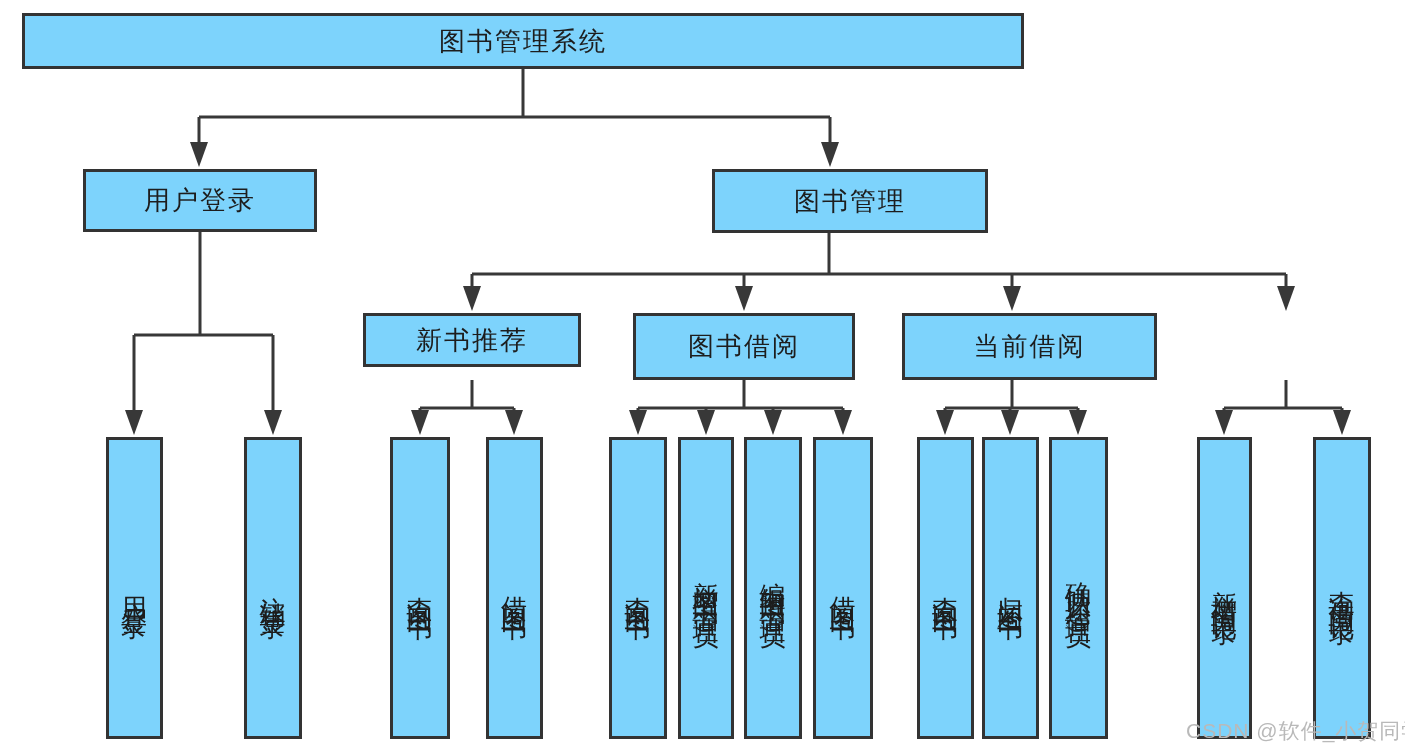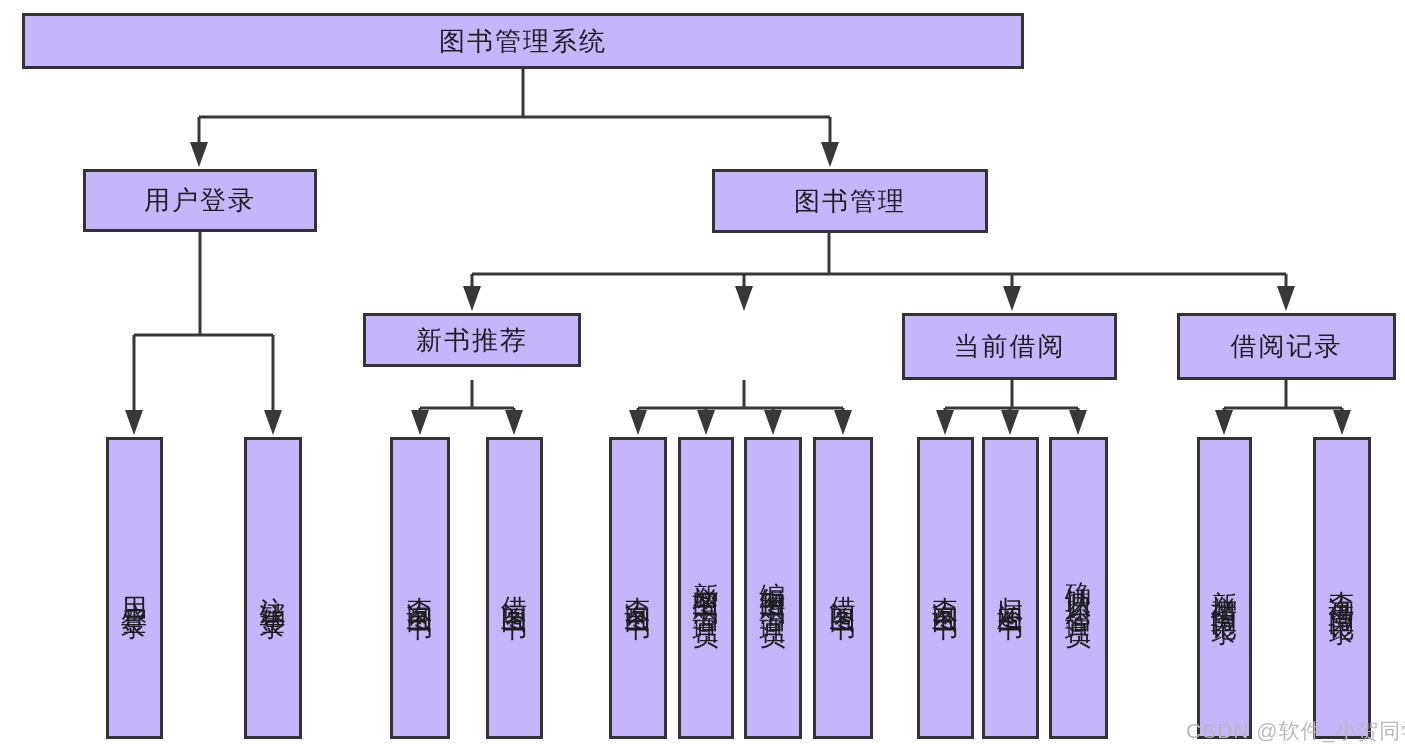--- a/index.html
+++ b/index.html
@@ -12,21 +12,21 @@
     font-family: "Liberation Sans", "DejaVu Sans", sans-serif;
   }
   #connectors {
     position: absolute;
     left: 0; top: 0;
     width: 1405px; height: 747px;
     z-index: 1;
   }
   .box {
     position: absolute;
-    background: #c4b5fd;
+    background: #7dd3fc;
     border: 3px solid #333333;
     box-sizing: border-box;
     display: flex;
     align-items: center;
     justify-content: center;
     z-index: 2;
   }
   .hlabel {
     font-size: 26px;
     color: #1d1d1d;
@@ -109,25 +109,25 @@
   <div class="box" style="left:83px; top:169px; width:234px; height:63px">
     <span class="hlabel">用户登录</span>
   </div>
   <div class="box" style="left:712px; top:169px; width:276px; height:64px">
     <span class="hlabel">图书管理</span>
   </div>
 
   <div class="box" style="left:363px; top:313px; width:218px; height:54px">
     <span class="hlabel">新书推荐</span>
   </div>
-  <div class="box" style="left:902px; top:313px; width:215px; height:67px">
+  <div class="box" style="left:633px; top:313px; width:222px; height:67px">
+    <span class="hlabel">图书借阅</span>
+  </div>
+  <div class="box" style="left:902px; top:313px; width:255px; height:67px">
     <span class="hlabel">当前借阅</span>
-  </div>
-  <div class="box" style="left:1177px; top:313px; width:219px; height:67px">
-    <span class="hlabel">借阅记录</span>
   </div>
 
   <div class="box leaf" style="left:106px; width:57px">
     <span class="vtext">用户登录</span>
   </div>
   <div class="box leaf" style="left:244px; width:58px">
     <span class="vtext">注销登录</span>
   </div>
 
   <div class="box leaf" style="left:390px; width:60px">

